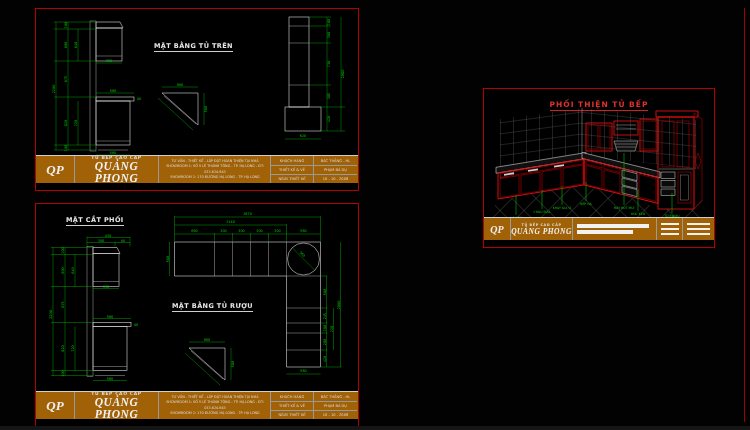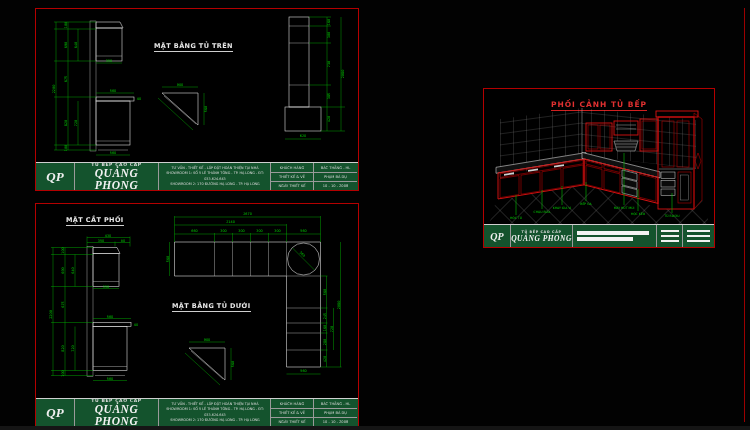--- a/index.html
+++ b/index.html
@@ -2,21 +2,21 @@
 <html><head>
 <meta charset="utf-8">
 <style>
   html,body{margin:0;padding:0;background:#000;}
   #canvas{position:relative;width:750px;height:430px;background:#020202;overflow:hidden;
           font-family:"DejaVu Sans",sans-serif;color:#dcdcdc;}
   .sheet{position:absolute;border:1px solid #b40000;background:#000;}
   .drawlabel{position:absolute;color:#e8e8e8;font-size:6.5px;font-weight:bold;letter-spacing:.4px;
              white-space:nowrap;border-bottom:.7px solid #cfcfcf;padding-bottom:1px;}
   
-  .tblock{position:absolute;left:0;right:0;bottom:0;display:grid;border-top:1px solid #cfcfcf;background:#14532d;}
+  .tblock{position:absolute;left:0;right:0;bottom:7px;display:grid;border-top:1px solid #cfcfcf;background:#a16207;}
   .tb-left{grid-template-columns:38px 84px 112px 43px 44px;height:27px;}
   .tb-cell{border-left:1px solid #9a9a9a;overflow:hidden;display:flex;flex-direction:column;
            justify-content:center;align-items:center;}
   .tb-cell:first-child{border-left:none;}
   .tb-logo{font-family:"Liberation Serif",serif;font-style:italic;font-weight:bold;font-size:13px;color:#f0f0f0;}
   .tb-co1{font-size:4.5px;letter-spacing:.6px;font-weight:bold;}
   .tb-co2{font-family:"Liberation Serif",serif;font-style:italic;font-weight:bold;font-size:11.5px;
           letter-spacing:.5px;color:#f2f2f2;text-align:center;}
   .tb-info{font-size:3.4px;line-height:1.55;text-align:center;width:100%;}
   .tb-rows{display:grid;grid-template-rows:1fr 1fr 1fr;width:100%;height:100%;}
@@ -261,21 +261,21 @@
       <text class="gt" transform="rotate(-90 159 118)" x="159" y="118" text-anchor="middle">160</text>
       <text class="gt" transform="rotate(-90 159 132)" x="159" y="132" text-anchor="middle">280</text>
       <text class="gt" transform="rotate(-90 159 149)" x="159" y="149" text-anchor="middle">420</text>
       <text class="gt" transform="rotate(-90 166 119)" x="166" y="119" text-anchor="middle">720</text>
       <text class="gt" transform="rotate(-90 173 95)" x="173" y="95" text-anchor="middle">2080</text>
 
       <line x1="120" y1="164" x2="154" y2="164" class="gl"></line>
       <text class="gt" x="137" y="162" text-anchor="middle">560</text>
     </svg>
 
-    <div class="drawlabel" style="left:136px;top:98px;">MẶT BẰNG TỦ DƯỚI</div>
+    <div class="drawlabel" style="left:136px;top:98px;">MẶT BẰNG TỦ RƯỢU</div>
 
     <svg width="60" height="58" viewBox="0 0 60 58" style="left:145px;top:130px;">
       <polygon points="8,14 44,14 44,46" class="wl"></polygon>
       <line x1="10" y1="17" x2="42" y2="45" class="wl2"></line>
       <line x1="8" y1="8" x2="44" y2="8" class="gl"></line>
       <line x1="50" y1="14" x2="50" y2="46" class="gl"></line>
       <line x1="4" y1="19" x2="39" y2="51" class="gl"></line>
       <text class="gt" x="26" y="7" text-anchor="middle">900</text>
       <text class="gt" transform="rotate(-90 53 30)" x="53" y="30" text-anchor="middle">560</text>
     </svg>
@@ -305,21 +305,21 @@
           <div class="tb-row">BÁC THẮNG - HL</div>
           <div class="tb-row">PHẠM BÁ DỤ</div>
           <div class="tb-row">10 - 10 - 2008</div>
         </div>
       </div>
     </div>
   </div>
 
   <div class="sheet" style="left:483px;top:88px;width:230px;height:158px;">
     <div class="persp-title">
-      <span>PHỐI CẢNH TỦ BẾP</span>
+      <span>PHỐI THIỆN TỦ BẾP</span>
     </div>
 
     <svg width="222" height="122" viewBox="0 0 222 122" style="left:4px;top:14px;">
       <defs>
         <pattern id="tile" width="13" height="11" patternUnits="userSpaceOnUse">
           <path d="M13,0 V11 M0,11 H13" stroke="#8f8f8f" stroke-width="0.45" fill="none"></path>
         </pattern>
         <pattern id="speck" width="2.4" height="2.4" patternUnits="userSpaceOnUse">
           <rect width="2.4" height="2.4" fill="#0a0a0a"></rect>
           <rect x="0.3" y="0.3" width="0.55" height="0.55" fill="#d8d8d8"></rect>

